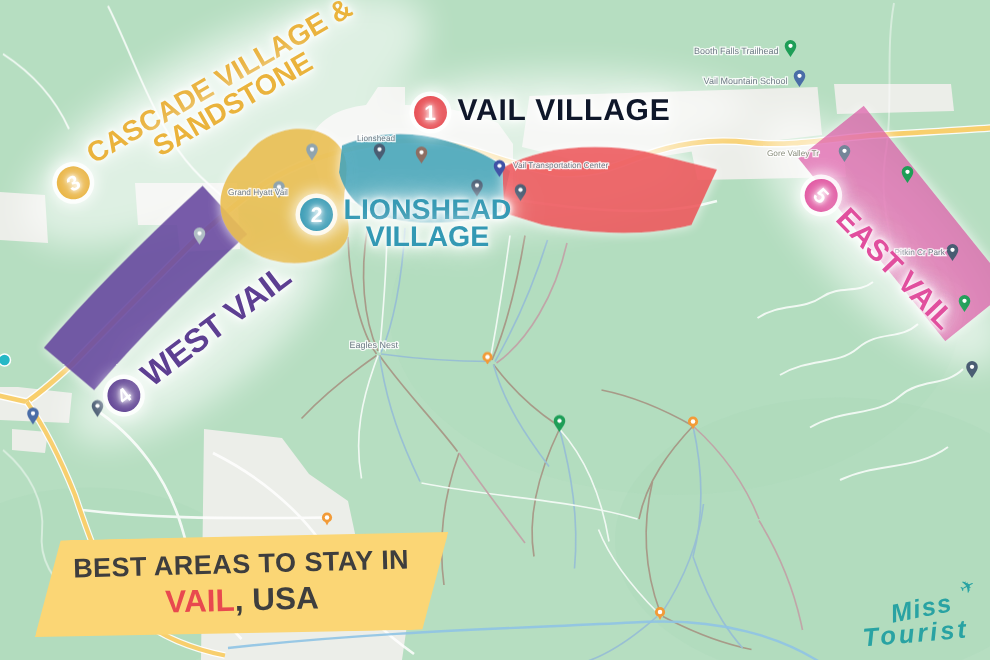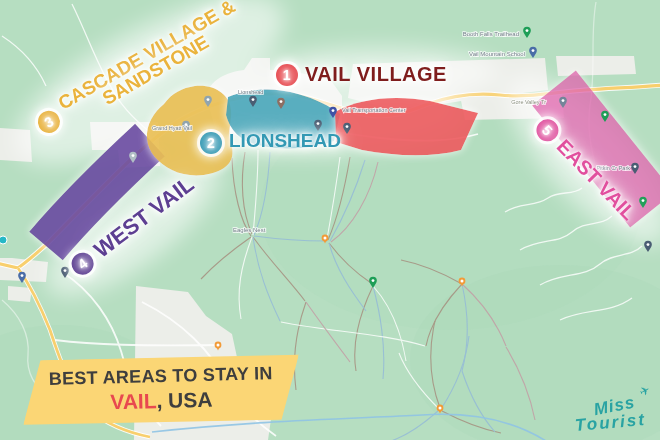--- a/index.html
+++ b/index.html
@@ -199,27 +199,28 @@
     <text x="152" y="130" font-size="5.5">Grand Hyatt Vail</text>
     <text x="233" y="232">Eagles Nest</text>
     <text x="546" y="104" font-size="5.5" text-anchor="end" fill="#8a8f7e">Gore Valley Tr</text>
     <text x="342" y="112" font-size="5.5">Vail Transportation Center</text>
     <text x="630" y="170" font-size="5.5" text-anchor="end">Pitkin Cr Park</text>
   </g>
 </svg>
 
 <div class="area-label" id="label-1">
   <span class="num" style="background: rgb(232, 73, 79);">1</span>
-  <span style="color: #7f1d1d; text-align: center;">VAIL VILLAGE</span>
+  <span style="color: #0f172a; text-align: center;">VAIL VILLAGE</span>
 </div>
 
 <div class="area-label" id="label-2">
   <span class="num" style="background: rgb(51, 153, 180);">2</span>
   <span class="lbl-lines" style="color: rgb(51, 153, 180);">
     <span>LIONSHEAD</span>
+    <span>VILLAGE</span>
   </span>
 </div>
 
 <div class="area-label" id="label-3">
   <span class="num" style="background: rgb(234, 179, 60);">3</span>
   <span class="lbl-lines" style="color: rgb(234, 179, 60);">
     <span>CASCADE VILLAGE &amp;</span>
     <span>SANDSTONE</span>
   </span>
 </div>

